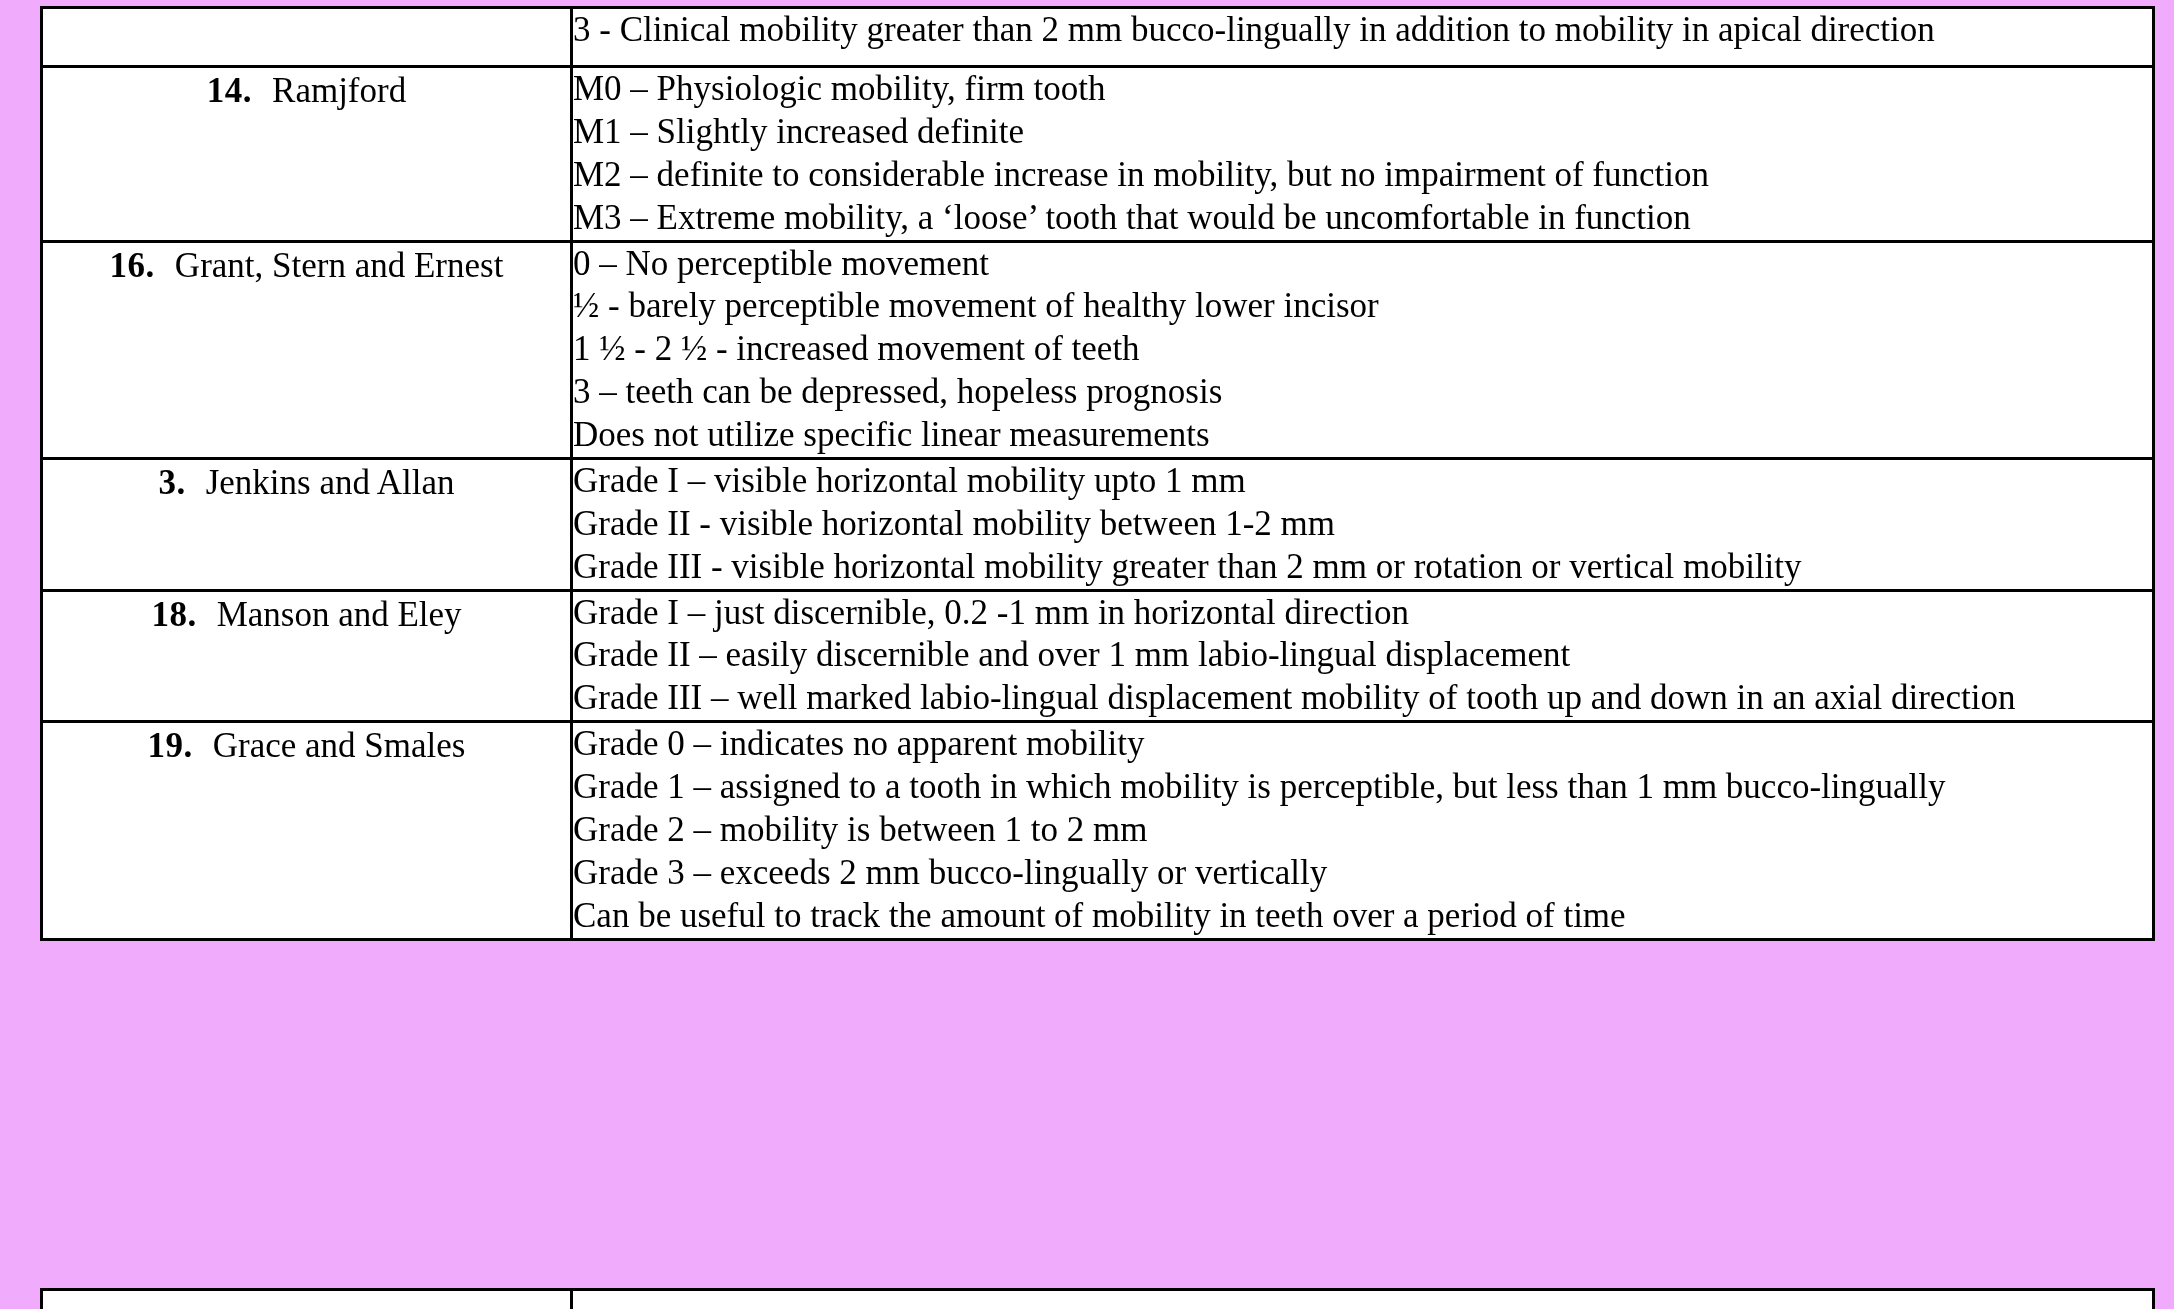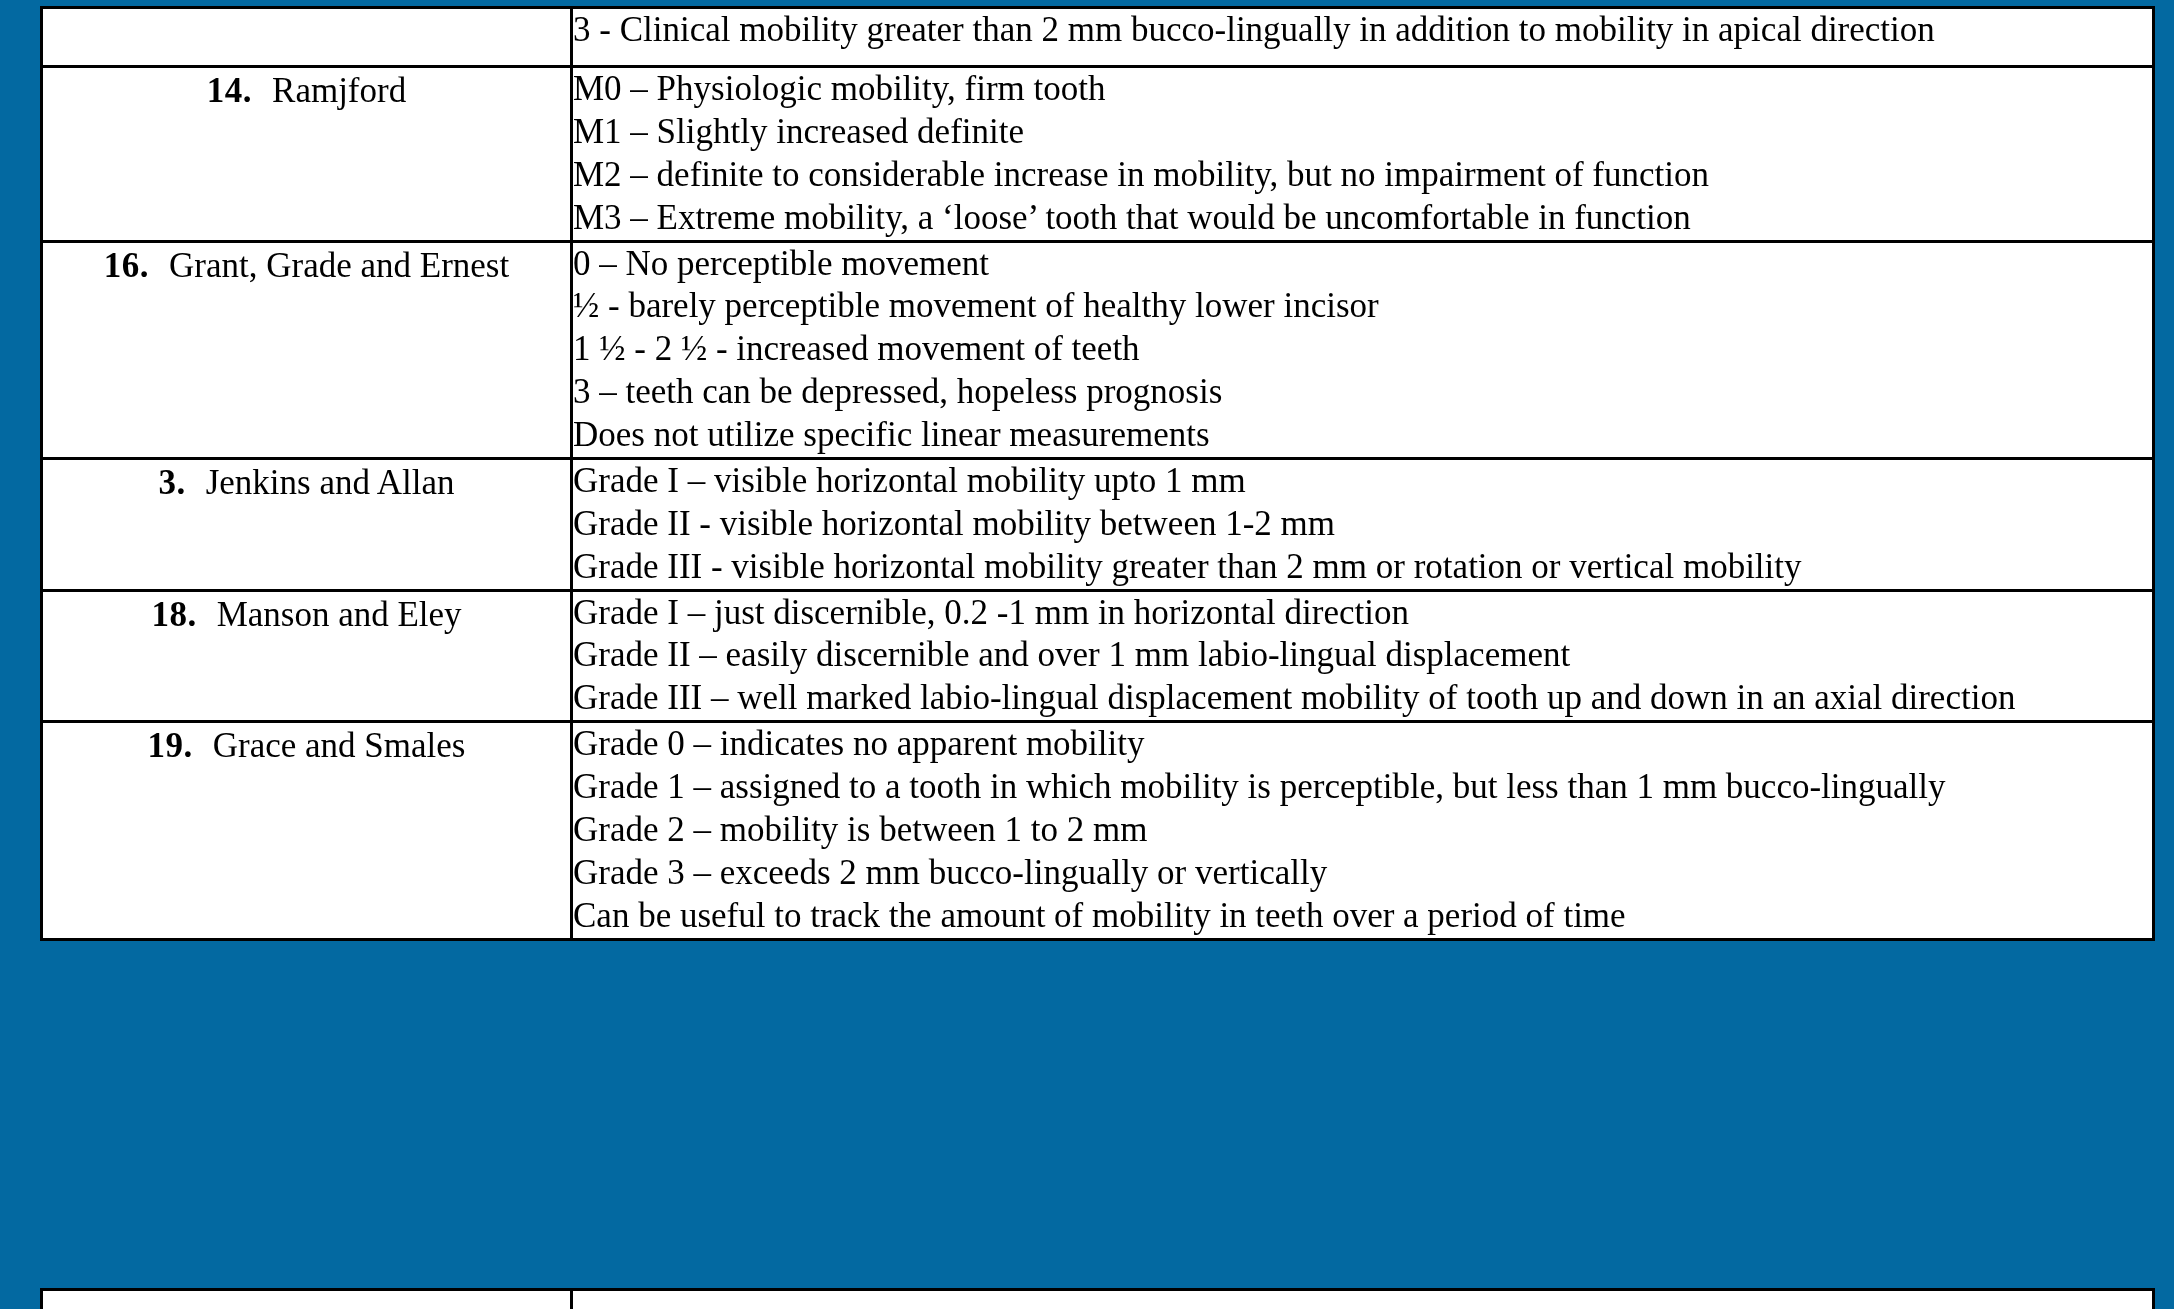--- a/index.html
+++ b/index.html
@@ -12,21 +12,21 @@
     height: 1309px;
     overflow: hidden;
     font-family: "Liberation Serif", "DejaVu Serif", serif;
     color: #000000;
   }
 
   .page {
     position: relative;
     width: 2174px;
     height: 1309px;
-    background: #0369a1;
+    background: #f0abfc;
   }
 
   .doc-table {
     position: absolute;
     left: 40px;
     top: 6px;
     width: 2115px;
     border-collapse: collapse;
     table-layout: fixed;
   }
@@ -124,21 +124,21 @@
           <span class="line">M0 – Physiologic mobility, firm tooth</span>
           <span class="line">M1 – Slightly increased definite</span>
           <span class="line">M2 – definite to considerable increase in mobility, but no impairment of function</span>
           <span class="line">M3 – Extreme mobility, a ‘loose’ tooth that would be uncomfortable in function</span>
         </td>
       </tr>
 
 
       <tr>
         <td class="col-name">
-          <span class="num">16.</span><span class="gap"></span><span>Grant, Grade and Ernest</span>
+          <span class="num">16.</span><span class="gap"></span><span>Grant, Stern and Ernest</span>
         </td>
         <td class="col-desc">
           <span class="line">0 – No perceptible movement</span>
           <span class="line">½ - barely perceptible movement of healthy lower incisor</span>
           <span class="line">1 ½ - 2 ½ - increased movement of teeth</span>
           <span class="line">3 – teeth can be depressed, hopeless prognosis</span>
           <span class="line">Does not utilize specific linear measurements</span>
         </td>
       </tr>
 

